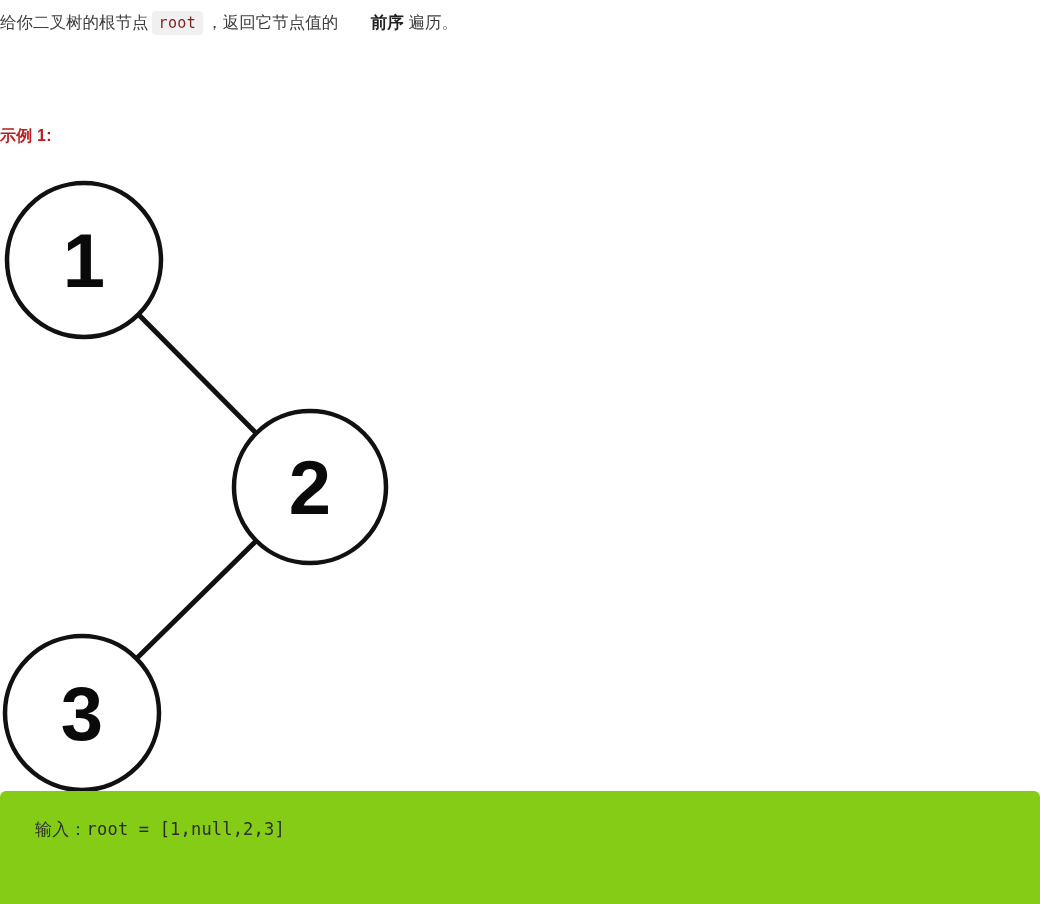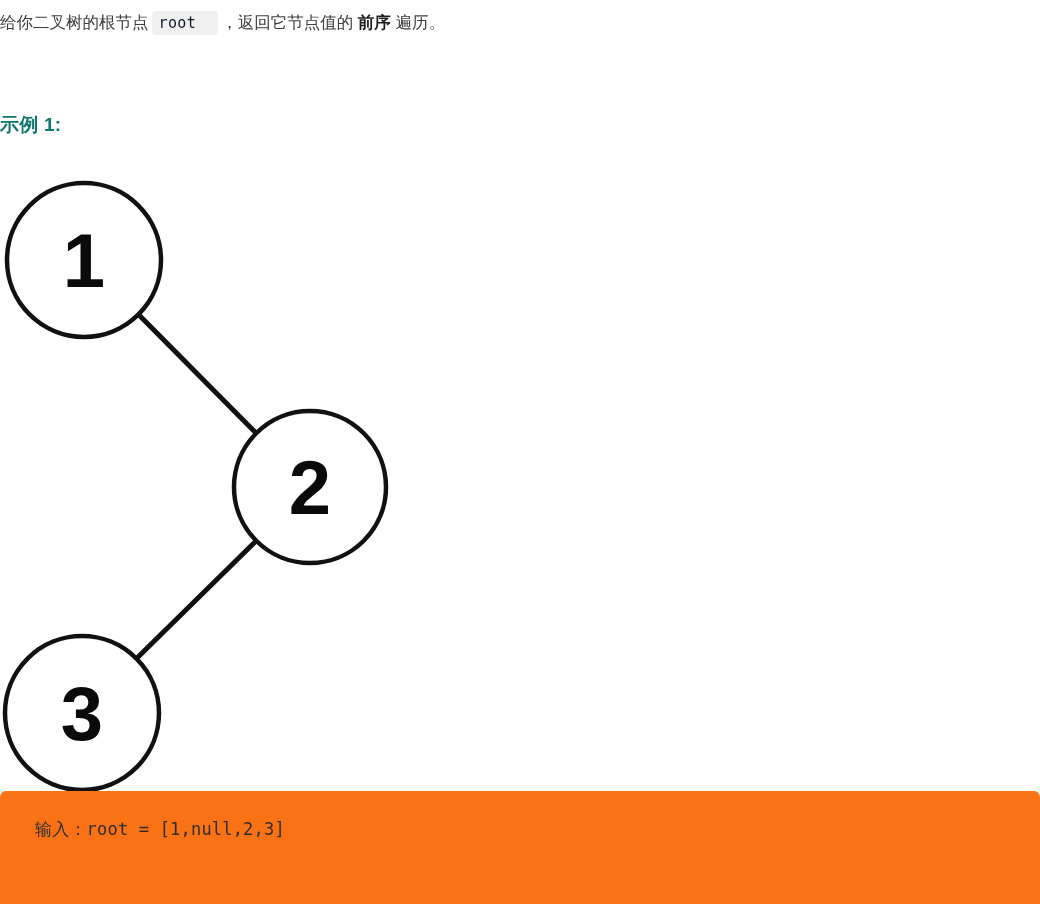--- a/index.html
+++ b/index.html
@@ -27,39 +27,40 @@
     font-size: 16.5px;
     line-height: 26px;
     color: #3c3c3c;
     white-space: nowrap;
   }
   .statement .txt { }
   .inline-code {
     font-family: "DejaVu Sans Mono", "Liberation Mono", monospace;
     font-size: 15px;
     background: #f0f0f0;
-    color: #0f172a;
+    color: #7f1d1d;
     border-radius: 4px;
-    padding: 3px 22px 3px 7px;
+    padding: 3px 7px 3px 7px;
     margin: 0 3px;
     letter-spacing: 0.4px;
   }
   .strong-term {
     font-weight: bold;
     color: #1f1f1f;
+    margin-left: 28px;
   }
 
   
   .example-heading {
     position: absolute;
     left: 0;
-    top: 112px;
-    font-size: 19px;
+    top: 126px;
+    font-size: 16px;
     font-weight: bold;
-    color: #0f766e;
+    color: #b91c1c;
     letter-spacing: 0.2px;
   }
 
   
   .tree-figure {
     position: absolute;
     left: 0;
     top: 166px;
     width: 620px;
     height: 630px;
@@ -68,21 +69,21 @@
     display: block;
   }
 
   
   .code-block {
     position: absolute;
     left: 0;
     top: 791px;
     width: 1040px;
     height: 113px;
-    background: #f97316;
+    background: #84cc16;
     border-radius: 6px 6px 0 0;
     box-sizing: border-box;
     padding: 19px 0 0 35px;
   }
   .code-line {
     font-family: "DejaVu Sans Mono", "Liberation Mono", monospace;
     font-size: 17px;
     line-height: 38px;
     color: #2d2d2d;
     white-space: pre;

